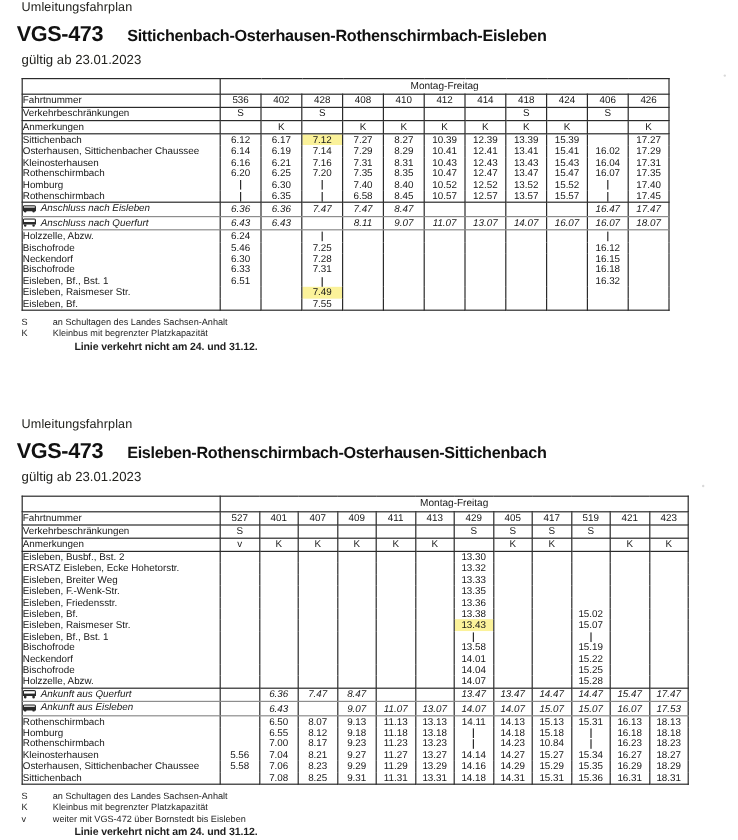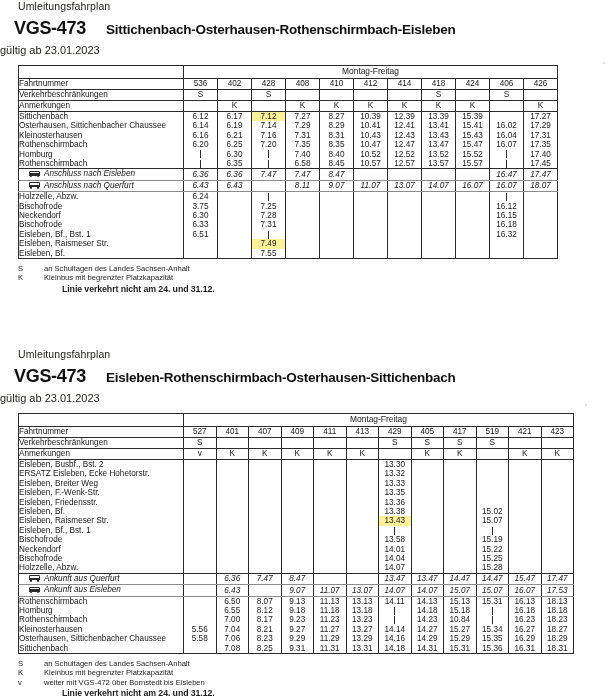--- a/index.html
+++ b/index.html
@@ -51,20 +51,21 @@
   }
   .route-name {
     font-size: 13.5px;
     font-weight: bold;
     margin-left: 20px;
     letter-spacing: -0.25px;
     color: #111;
   }
   .validity {
     font-size: 11px;
+    padding-left: 18px;
     margin-top: 5px;
     color: #23231f;
   }
 
   table.fahrplan {
     border-collapse: collapse;
     margin-left: 18px;
     margin-top: 9px;
     table-layout: fixed;
     font-size: 8.2px;
@@ -104,21 +105,21 @@
 
   tr.hdr td { height: 10px; line-height: 10px; }
   tr.stoprow td { border-top: none; border-bottom: none; }
   tr.stoprow.first td { border-top: 0.8px solid #2b2b2b; }
   tr.stoprow.last td { border-bottom: 0.8px solid #2b2b2b; }
   tr.conn td {
     font-style: italic;
     border-top: 0.8px solid #8d8d8d;
     border-bottom: 0.8px solid #8d8d8d;
   }
-  tr.conn td.lbl { padding-left: 10px; }
+  tr.conn td.lbl { }
   tr.conn.second td { border-top: none; }
 
   .connlbl { display: inline-flex; align-items: center; gap: 4px; }
   .bus-ico {
     display: inline-block;
     width: 11px;
     height: 6.5px;
     position: relative;
     flex: none;
   }
@@ -387,21 +388,21 @@
             <td class="val"></td>
             <td class="val"></td>
             <td class="val"></td>
             <td class="val"></td>
             <td class="val"></td>
             <td class="val"><span class="thru"></span></td>
             <td class="val"></td>
           </tr>
           <tr class="stoprow">
             <td class="lbl">Bischofrode</td>
-            <td class="val">3.75</td>
+            <td class="val">5.46</td>
             <td class="val"></td>
             <td class="val">7.25</td>
             <td class="val"></td>
             <td class="val"></td>
             <td class="val"></td>
             <td class="val"></td>
             <td class="val"></td>
             <td class="val"></td>
             <td class="val">16.12</td>
             <td class="val"></td>

